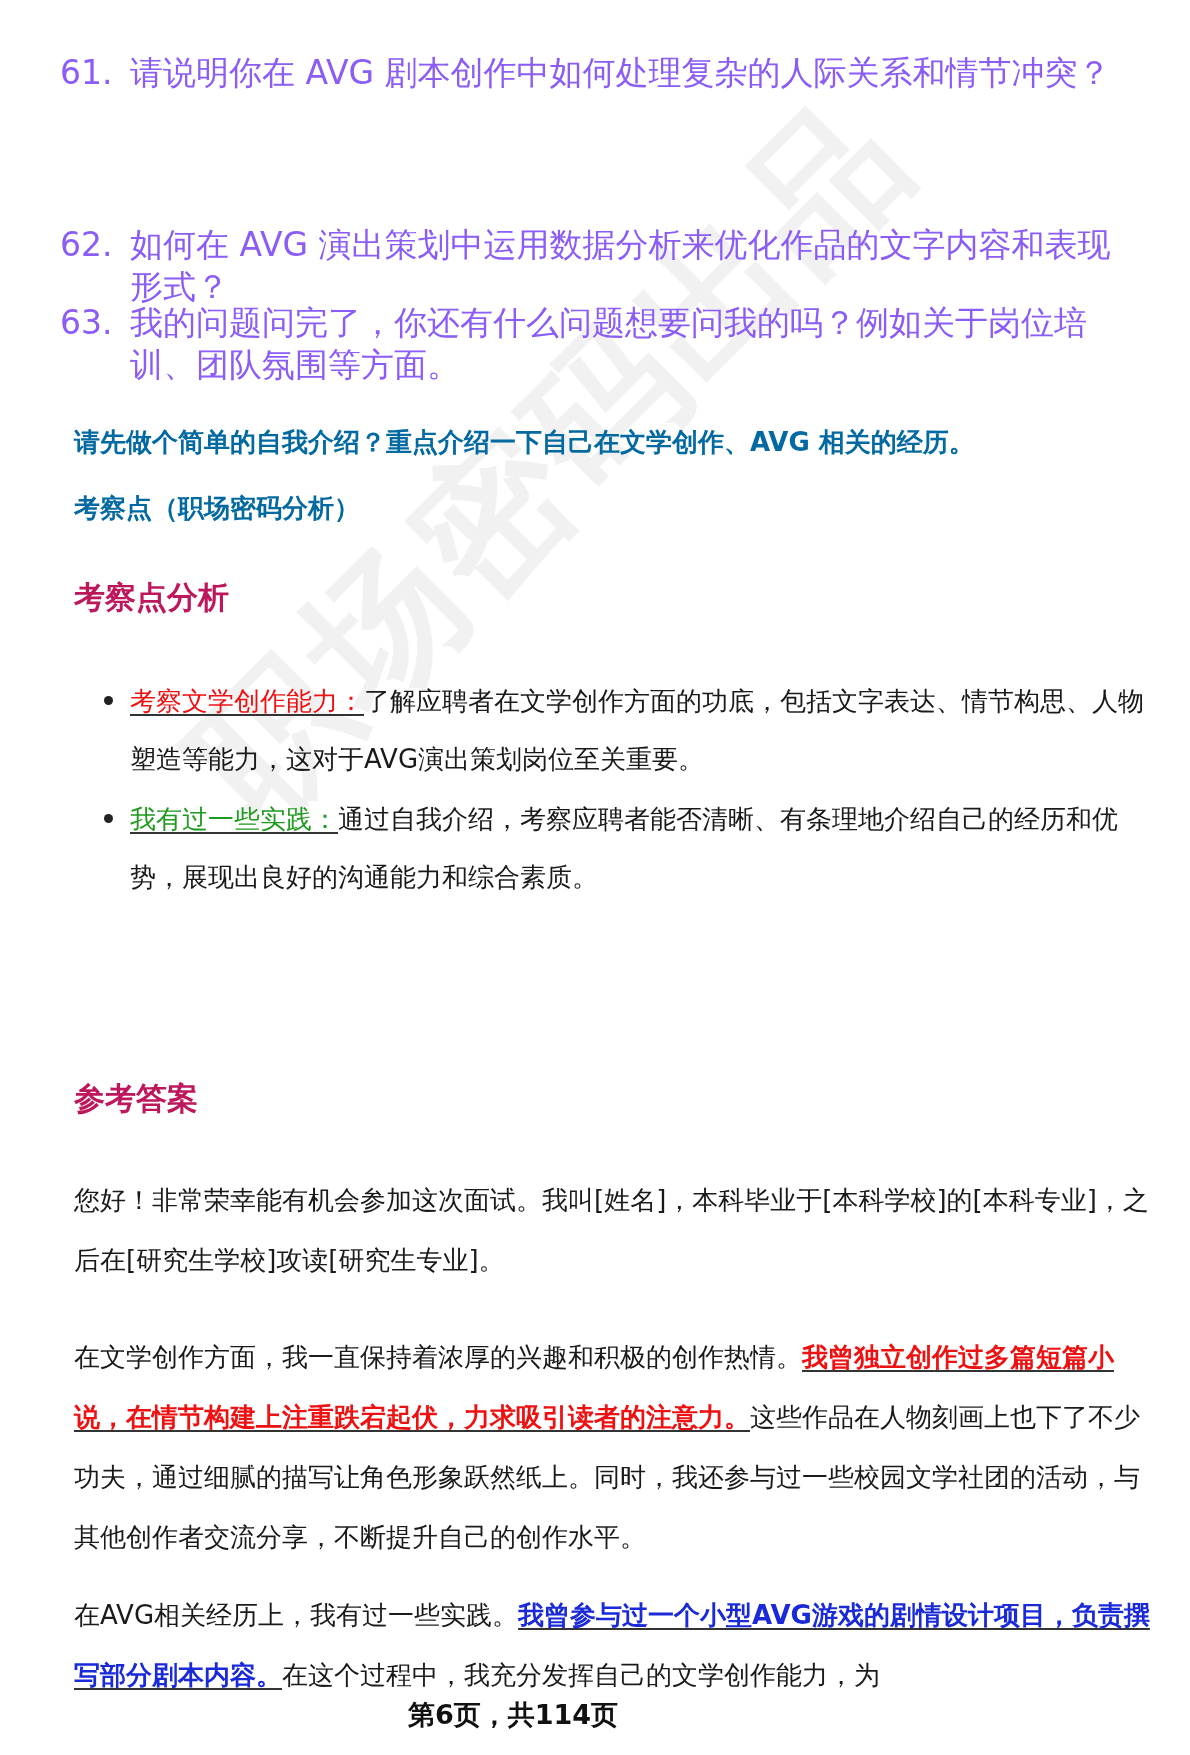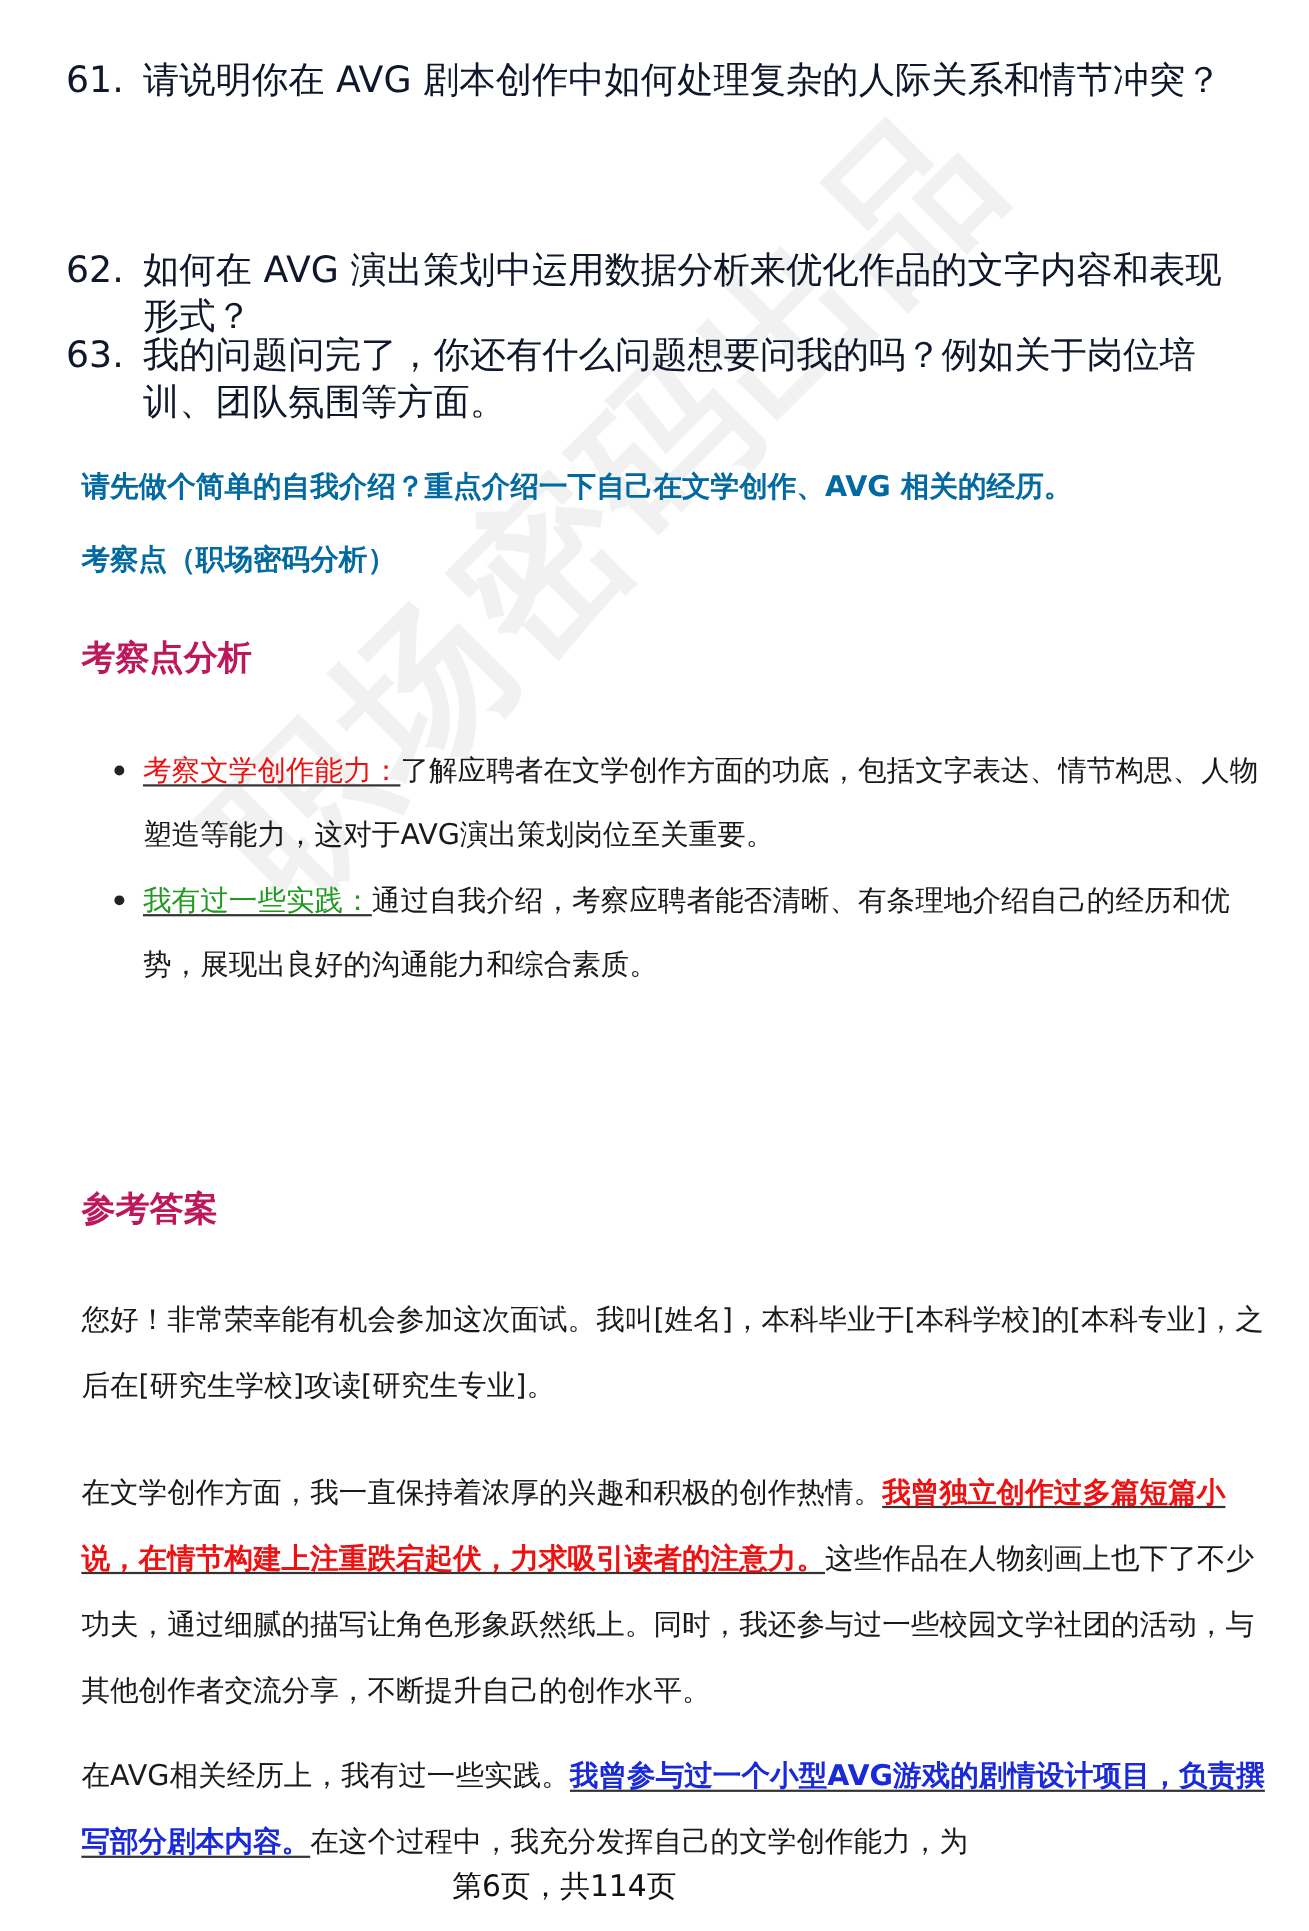--- a/index.html
+++ b/index.html
@@ -38,21 +38,21 @@
   }
   .content { position: relative; z-index: 1; }
 
   
   .q-item {
     position: absolute;
     left: 60px;
     width: 1100px;
     font-size: 33px;
     line-height: 42px;
-    color: #0f172a;
+    color: #8b5cf6;
   }
   .q-num {
     position: absolute;
     left: 0;
     top: 0;
     width: 60px;
   }
   .q-text {
     display: block;
     margin-left: 70px;
@@ -136,20 +136,21 @@
   }
 
   .page-footer {
     position: absolute;
     left: 0;
     width: 1026px;
     top: 1697px;
     text-align: center;
     font-size: 27px;
     color: #111;
+    font-weight: bold;
   }
 </style>
 </head>
 <body>
 
 <div class="page">
 
   <div class="watermark">职场密码出品</div>
 
   <div class="content">

